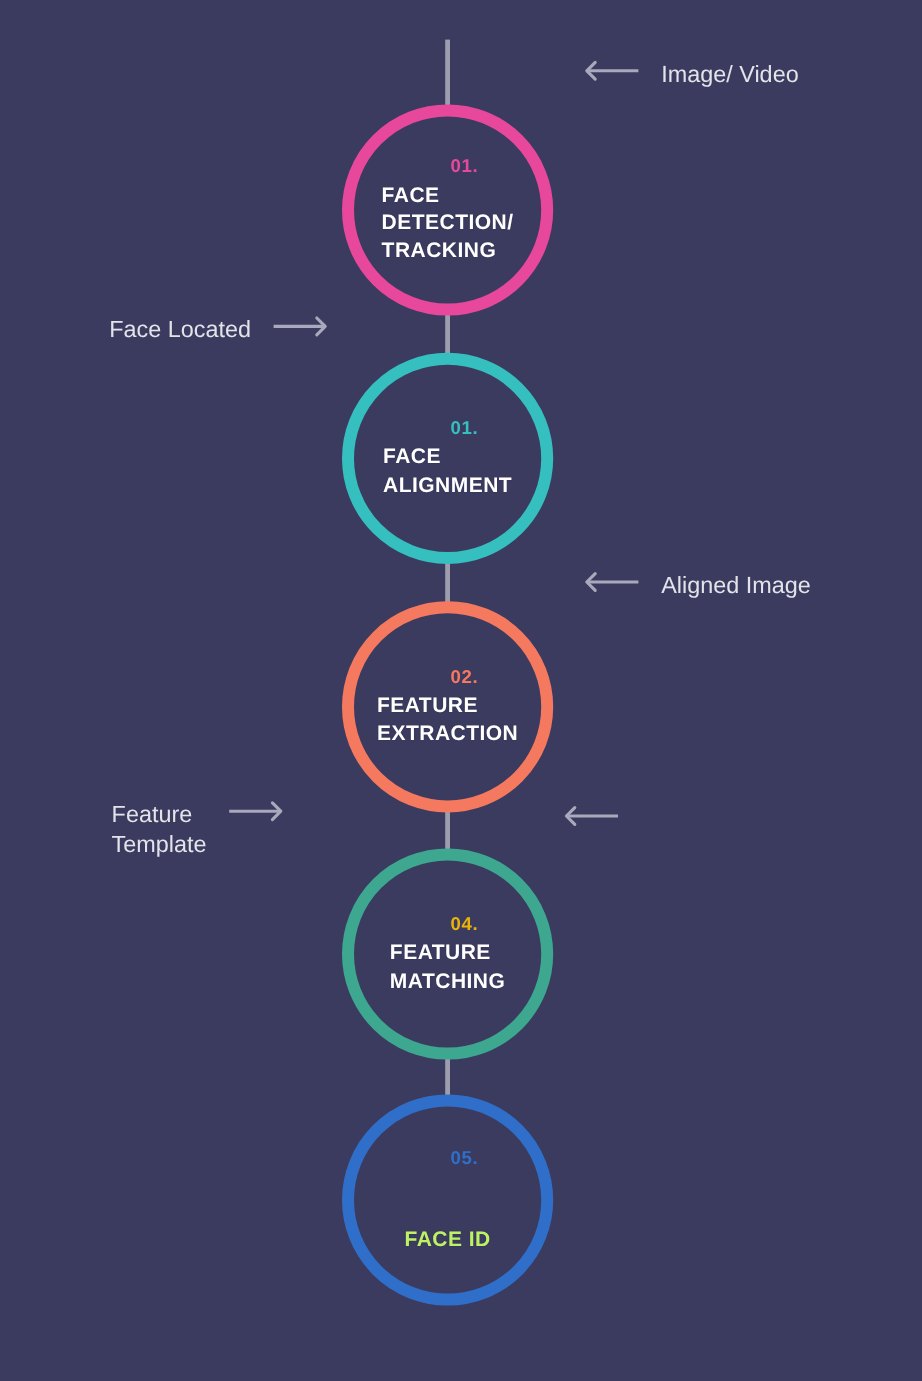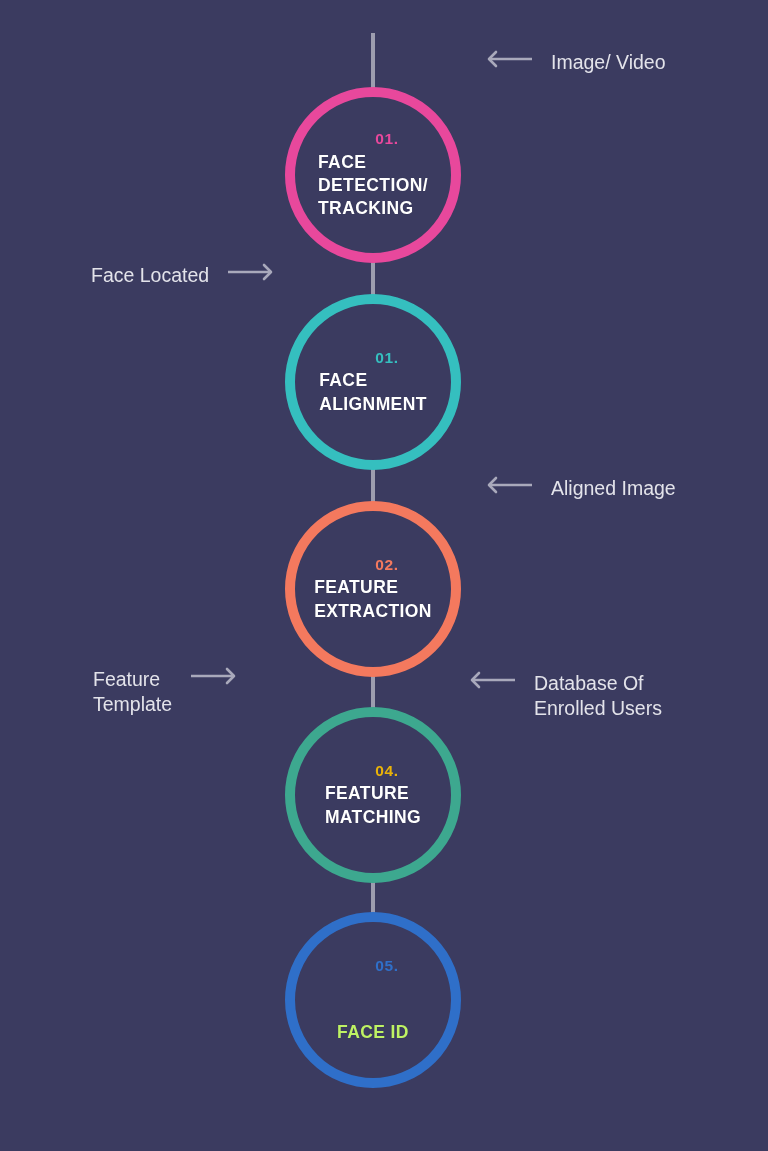--- a/index.html
+++ b/index.html
@@ -142,16 +142,15 @@
             <polyline fill="none" stroke="#a9a9bb" stroke-width="2.6" stroke-linecap="round" stroke-linejoin="round" points="9,2 2,9 9,16"></polyline>
           </svg></span><span class="txt">Aligned Image</span></div>
       <div class="sidelabel left" style="left: 93px; top: 667px; color: rgb(227, 227, 234);"><span class="txt">Feature
 Template</span><span class="arrow"><svg width="46" height="18" viewBox="0 0 46 18">
             <line y1="9" y2="9" stroke="#a9a9bb" stroke-width="2.6" x1="1" x2="44"></line>
             <polyline fill="none" stroke="#a9a9bb" stroke-width="2.6" stroke-linecap="round" stroke-linejoin="round" points="37,2 44,9 37,16"></polyline>
           </svg></span></div>
       <div class="sidelabel right" style="left: 470px; top: 671px; color: rgb(227, 227, 234);"><span class="arrow"><svg width="46" height="18" viewBox="0 0 46 18">
             <line y1="9" y2="9" stroke="#a9a9bb" stroke-width="2.6" x1="2" x2="45"></line>
             <polyline fill="none" stroke="#a9a9bb" stroke-width="2.6" stroke-linecap="round" stroke-linejoin="round" points="9,2 2,9 9,16"></polyline>
-          </svg></span><span class="txt">Database Of
-Enrolled Users</span></div>
+          </svg></span></div>
     </div>
 </div>
 
 </body></html>

